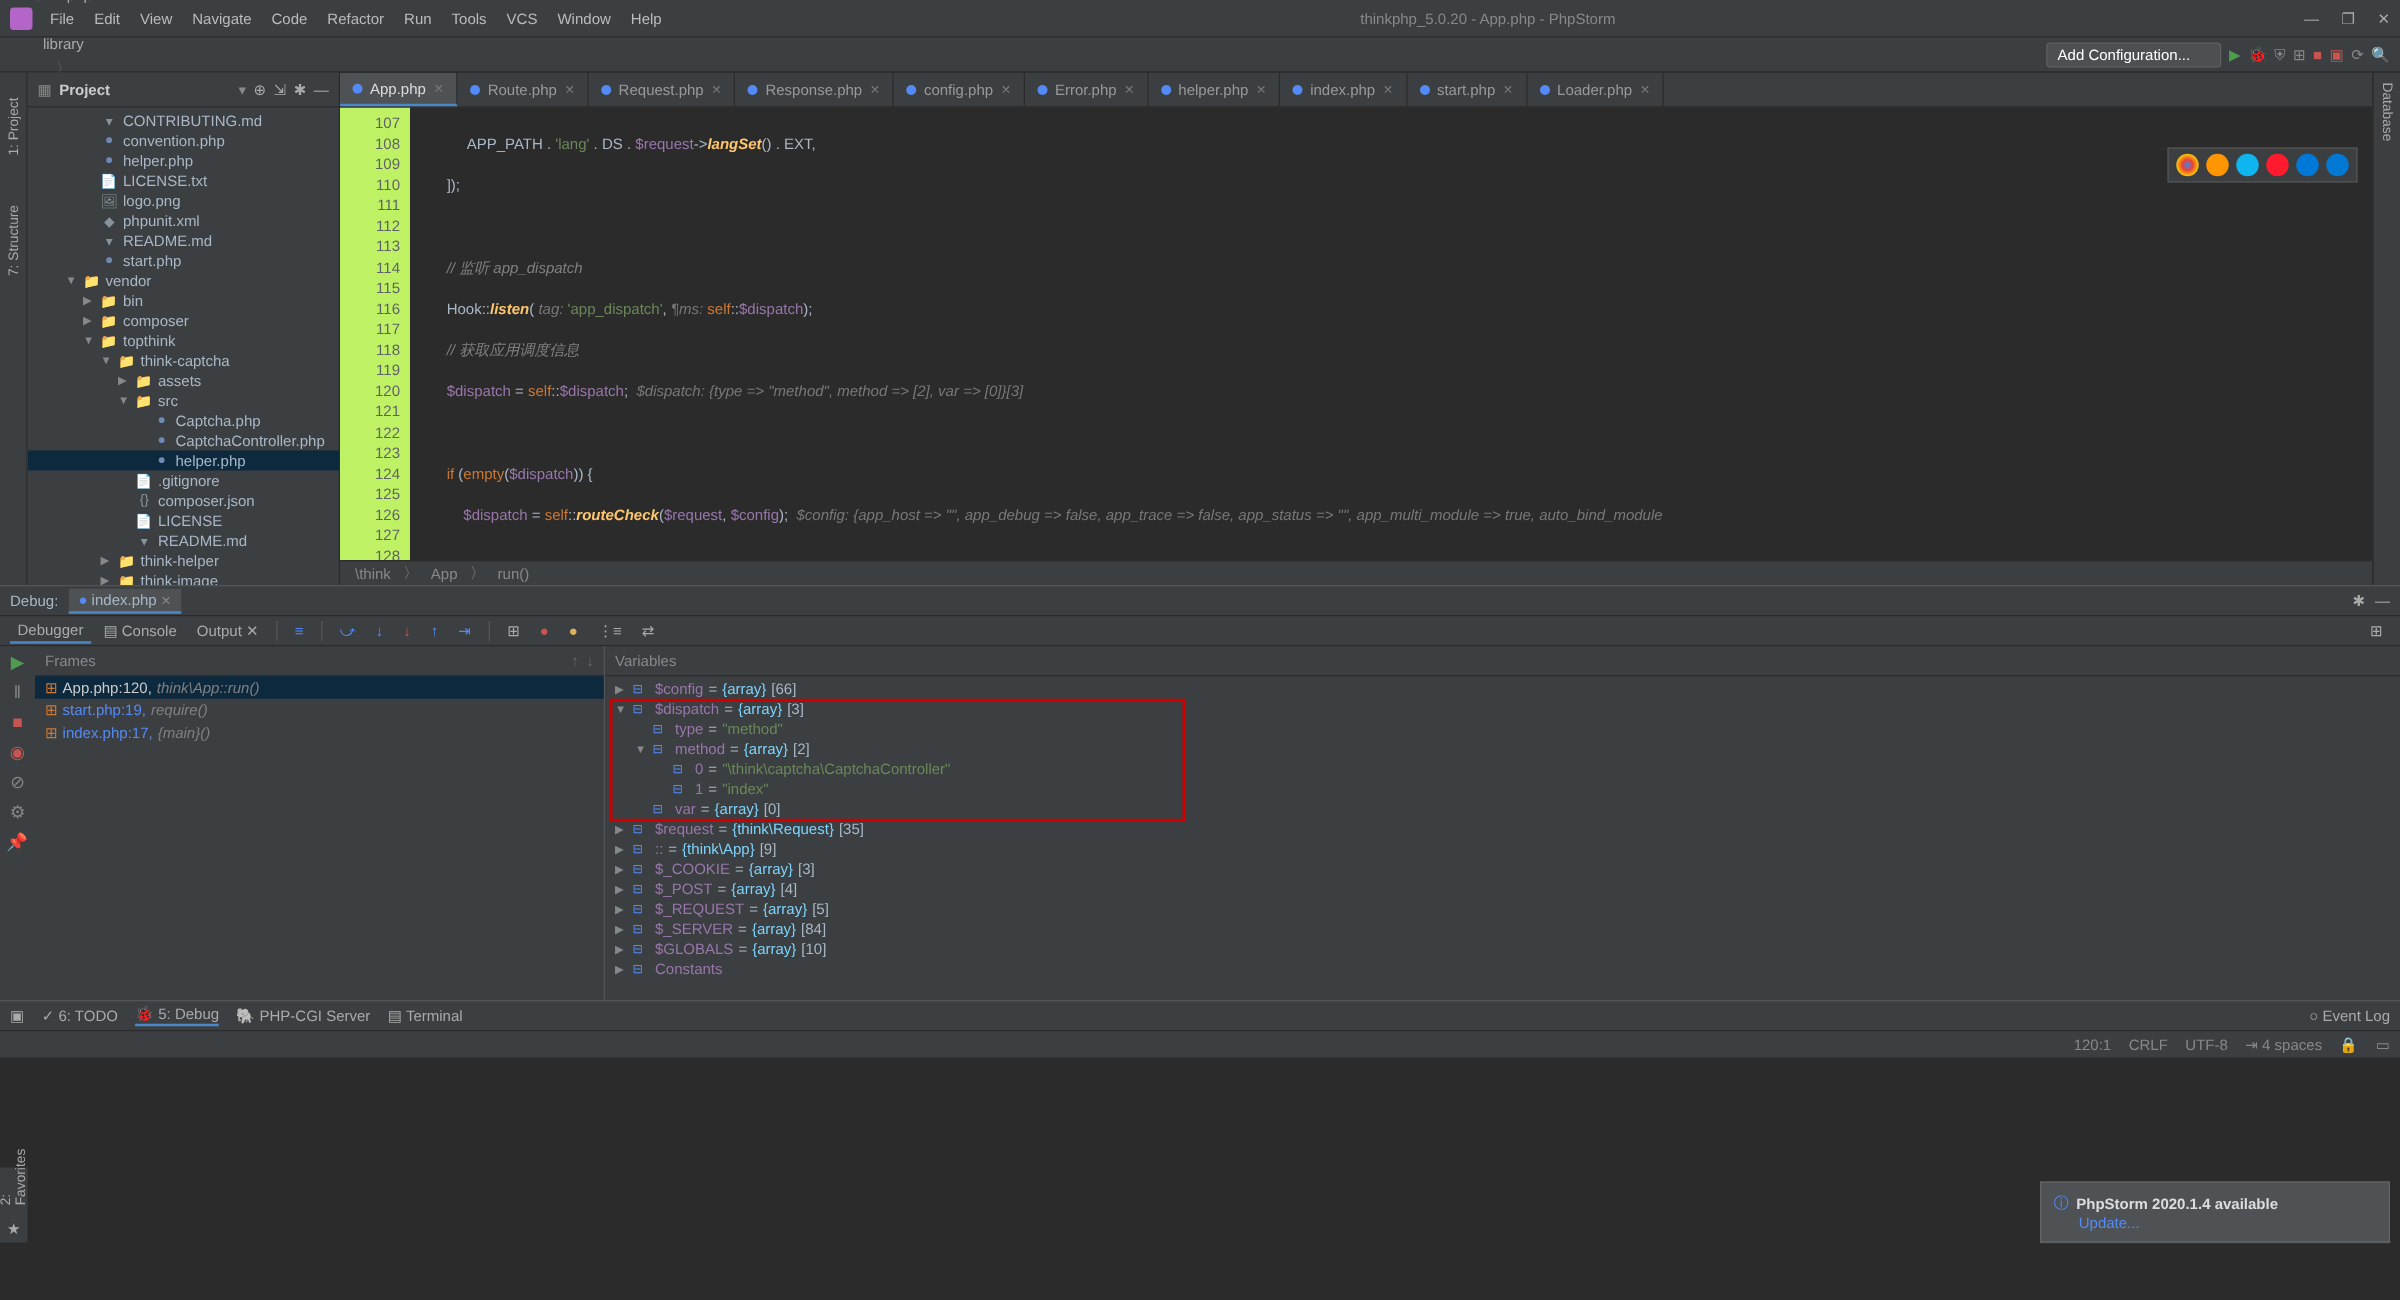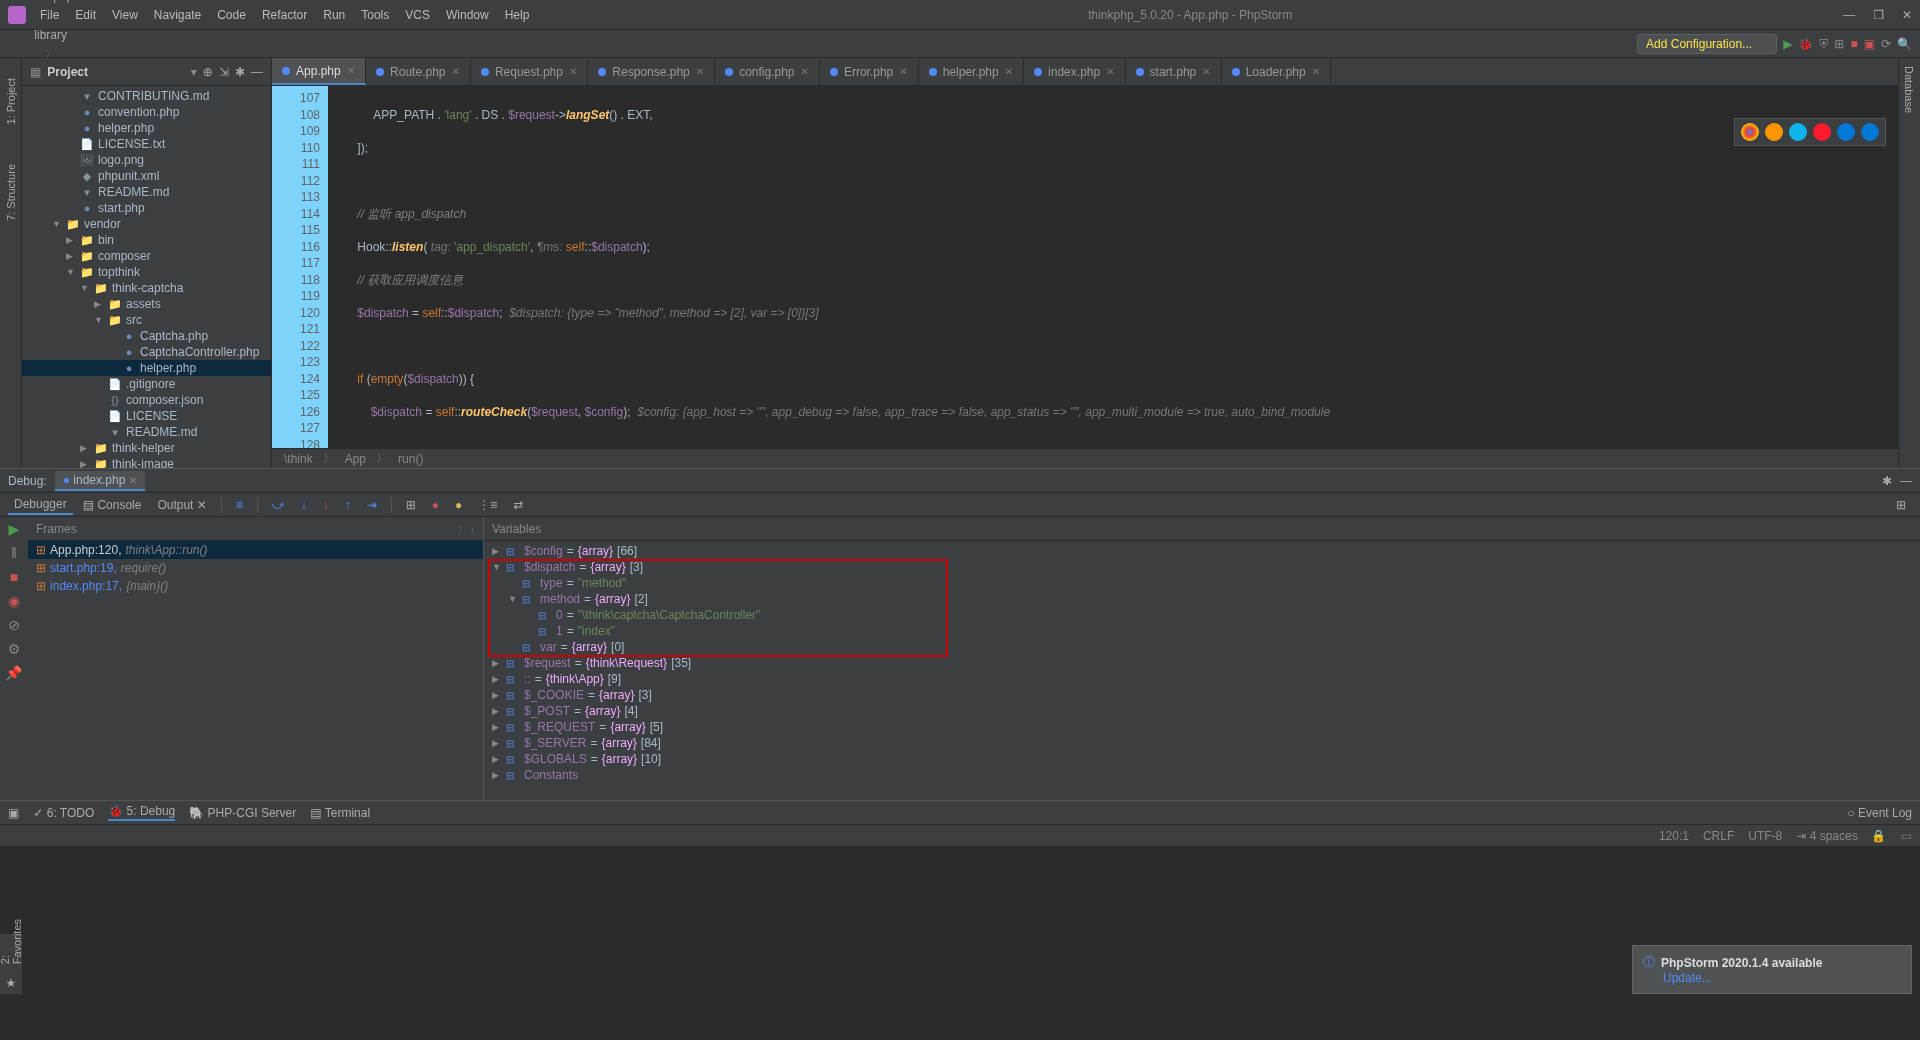--- a/index.html
+++ b/index.html
@@ -5,21 +5,21 @@
 * { margin: 0; padding: 0; box-sizing: border-box; font-family: 'Segoe UI', sans-serif; font-size: 12px; }
 body { background: #2b2b2b; color: #a9b7c6; overflow: hidden; width: 1920px; height: 1040px; }
 .titlebar { height: 30px; background: #3c3f41; display: flex; align-items: center; padding: 0 8px; border-bottom: 1px solid #2b2b2b; }
 .titlebar .menu-item { padding: 4px 8px; color: #bbb; cursor: pointer; }
 .titlebar .title { flex: 1; text-align: center; color: #888; }
 .titlebar .win-controls { display: flex; gap: 18px; color: #aaa; }
 .nav-bar { height: 28px; background: #3c3f41; display: flex; align-items: center; padding: 0 8px; border-bottom: 1px solid #2b2b2b; }
 .breadcrumb { display: flex; align-items: center; gap: 4px; color: #aaa; flex-direction: column; }
 .breadcrumb span.sep { color: #666; }
 .nav-right { margin-left: auto; display: flex; align-items: center; gap: 6px; }
-.nav-right .add-config { background: #4c5052; border: 1px solid #5e6060; padding: 2px 24px 2px 8px; color: #fde047; border-radius: 3px; }
+.nav-right .add-config { background: #4c5052; border: 1px solid #5e6060; padding: 2px 24px 2px 8px; color: #ffffff; border-radius: 3px; }
 .main { display: flex; height: 410px; }
 .left-gutter { width: 22px; background: #3c3f41; border-right: 1px solid #2b2b2b; display: flex; flex-direction: column; align-items: center; padding-top: 20px; gap: 40px; }
 .left-gutter .rot { writing-mode: vertical-rl; transform: rotate(180deg); font-size: 11px; color: #aaa; }
 .project-panel { width: 250px; background: #3c3f41; border-right: 1px solid #2b2b2b; display: flex; flex-direction: column; }
 .project-header { height: 28px; display: flex; align-items: center; padding: 0 8px; border-bottom: 1px solid #2b2b2b; gap: 6px; }
 .project-header .title { flex: 1; font-weight: bold; color: #ccc; }
 .project-header .icon { color: #aaa; cursor: pointer; }
 .tree { flex: 1; overflow: auto; padding: 2px 0; }
 .tree-item { display: flex; align-items: center; padding: 1px 0 1px 8px; gap: 4px; cursor: pointer; white-space: nowrap; }
 .tree-item.selected { background: #0d293e; }
@@ -29,21 +29,21 @@
 .tree-item .php { color: #6e8ab5; }
 .tree-item .md { color: #87939a; }
 .tree-item .txt { color: #87939a; }
 .editor-area { flex: 1; display: flex; flex-direction: column; background: #2b2b2b; }
 .tabs { height: 28px; background: #3c3f41; display: flex; align-items: center; border-bottom: 1px solid #2b2b2b; }
 .tab { display: flex; align-items: center; padding: 0 10px; height: 100%; gap: 6px; border-right: 1px solid #2b2b2b; color: #999; cursor: pointer; }
 .tab.active { background: #4e5254; color: #ddd; border-bottom: 2px solid #4a88c7; }
 .tab .close { color: #777; font-size: 10px; }
 .tab .dot { width: 8px; height: 8px; border-radius: 50%; background: #548af7; display: inline-block; }
 .code-area { flex: 1; display: flex; position: relative; font-family: 'Consolas', monospace; overflow: hidden; }
-.gutter { width: 56px; background: #7dd3fc; text-align: right; padding: 4px 8px 0 0; color: #606366; line-height: 16.5px; }
+.gutter { width: 56px; background: #bef264; text-align: right; padding: 4px 8px 0 0; color: #606366; line-height: 16.5px; }
 .code { flex: 1; padding: 4px 0 0 16px; line-height: 16.5px; white-space: pre; overflow: hidden; }
 .code .line { height: 16.5px; }
 .kw { color: #cc7832; }
 .str { color: #6a8759; }
 .com { color: #808080; font-style: italic; }
 .hint { color: #787878; font-style: italic; }
 .fn { color: #ffc66d; font-style: italic; font-weight: bold; }
 .var { color: #9876aa; }
 .browsers { position: absolute; top: 32px; right: 12px; background: #3c3f41; border: 1px solid #555; padding: 4px 6px; display: flex; gap: 6px; }
 .browsers span { width: 18px; height: 18px; border-radius: 50%; display: inline-block; }
@@ -68,21 +68,21 @@
 .frame-item .fi { color: #cc7832; }
 .frame-item .loc { color: #548af7; }
 .frame-item.selected .loc { color: #ccc; }
 .frame-item .detail { color: #808080; font-style: italic; }
 .vars-panel { flex: 1; display: flex; flex-direction: column; }
 .var-tree { flex: 1; padding: 2px 8px; position: relative; }
 .var-row { padding: 1px 0; display: flex; gap: 4px; align-items: center; }
 .var-row .arrow { width: 10px; color: #888; font-size: 9px; }
 .var-row .vicon { width: 14px; font-size: 10px; }
 .var-row .vname { color: #9876aa; }
-.var-row .vtype { color: #f0abfc; }
+.var-row .vtype { color: #7dd3fc; }
 .var-row .vval-str { color: #6a8759; }
 .red-box { border: 2px solid #cc0000; position: absolute; }
 .notif { position: fixed; bottom: 46px; right: 8px; width: 280px; background: #4e5254; border: 1px solid #666; padding: 8px 10px; }
 .notif .ntitle { color: #ddd; font-weight: bold; }
 .notif .nlink { color: #548af7; cursor: pointer; }
 .bottom-bar { height: 24px; background: #3c3f41; border-top: 1px solid #555; display: flex; align-items: center; padding: 0 8px; gap: 14px; color: #aaa; font-size: 11px; }
 .bottom-bar .active-tool { border-bottom: 2px solid #4a88c7; padding-bottom: 1px; }
 .status-bar { height: 22px; background: #3c3f41; border-top: 1px solid #2b2b2b; display: flex; align-items: center; padding: 0 8px; color: #888; font-size: 11px; }
 .status-bar .right { margin-left: auto; display: flex; gap: 14px; }
 .left-bottom-gutter { position: fixed; left: 0; bottom: 46px; width: 22px; height: 60px; background: #3c3f41; display: flex; flex-direction: column; align-items: center; justify-content: flex-end; gap: 12px; padding-bottom: 4px; }

